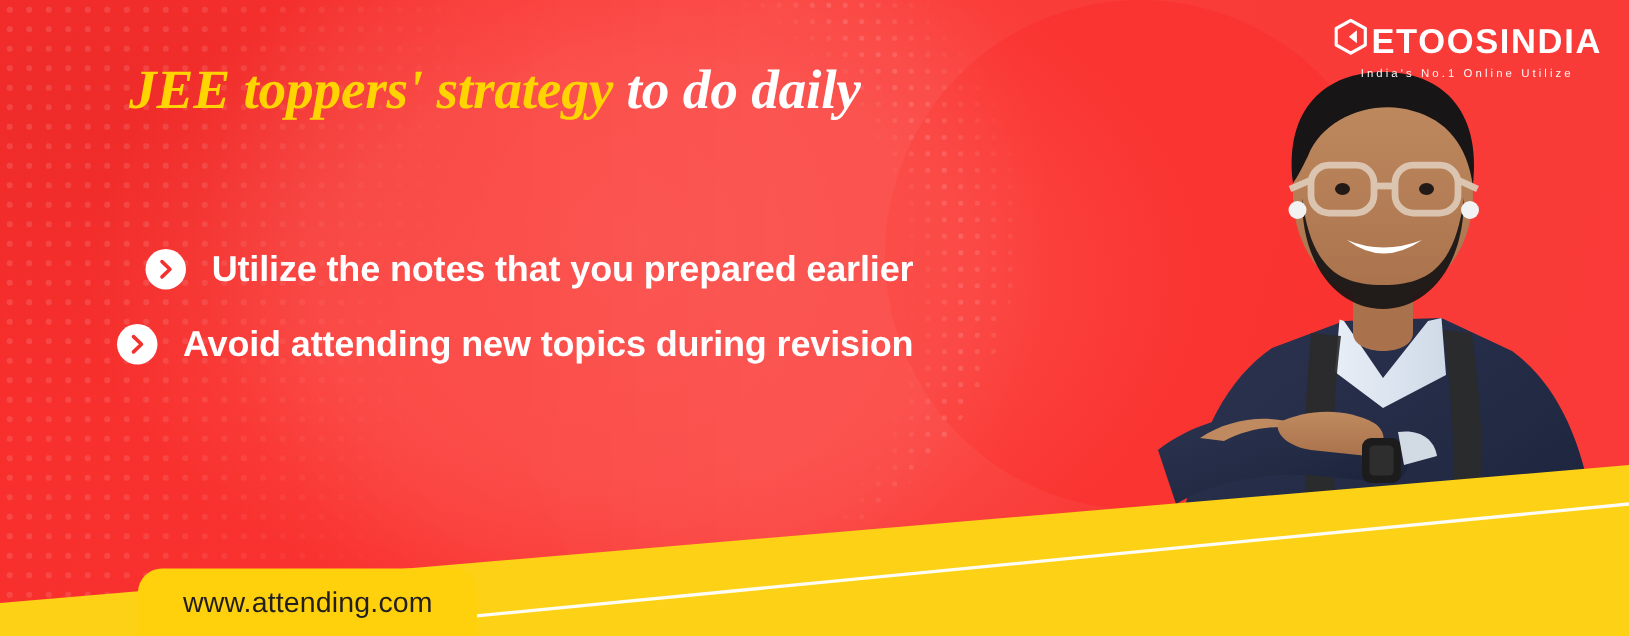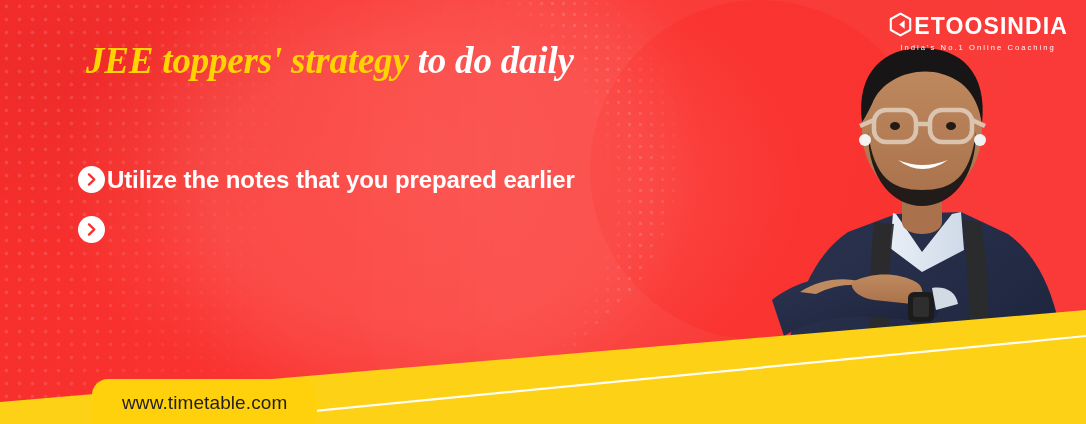--- a/index.html
+++ b/index.html
@@ -142,21 +142,22 @@
   .bullets {
     position: absolute;
     left: 78px; top: 166px;
     display: flex;
     flex-direction: column;
     gap: 22px;
   }
   .bullet {
     display: flex;
     align-items: center;
-    gap: 2px;
+    gap: 17px;
+    justify-content: flex-end;
   }
   .bullet-icon {
     flex: 0 0 auto;
     width: 27px; height: 27px;
     border-radius: 50%;
     background: #ffffff;
     display: flex;
     align-items: center;
     justify-content: center;
   }
@@ -293,21 +294,21 @@
   <div class="logo">
     <div class="logo-row">
       <span class="logo-mark">
         <svg width="25" height="25" viewBox="0 0 25 25" xmlns="http://www.w3.org/2000/svg">
           <path d="M12.5 1.6 L22.2 7 L22.2 18 L12.5 23.4 L2.8 18 L2.8 7 Z" fill="none" stroke="#ffffff" stroke-width="2.1" stroke-linejoin="round"></path>
           <path d="M16.6 8.2 L11.2 12.5 L16.6 16.8 Z" fill="#ffffff"></path>
         </svg>
       </span>
       <span class="logo-word">ETOOSINDIA</span>
     </div>
-    <div class="logo-tagline">India's No.1 Online Coaching</div>
+    <div class="logo-tagline">India's No.1 Online Utilize</div>
   </div>
 
   <div class="headline">
     <div class="headline-line">
       <span class="hl-accent">JEE toppers' strategy</span><span> to do daily</span>
     </div>
   </div>
 
   <div class="bullets">
     <div class="bullet">
@@ -317,20 +318,21 @@
         </svg>
       </span>
       <span class="bullet-text">Utilize the notes that you prepared earlier</span>
     </div>
     <div class="bullet">
       <span class="bullet-icon">
         <svg width="15" height="15" viewBox="0 0 15 15" xmlns="http://www.w3.org/2000/svg">
           <path d="M5 2.4 L10.3 7.5 L5 12.6" fill="none" stroke="#f3312f" stroke-width="2.4" stroke-linecap="round" stroke-linejoin="round"></path>
         </svg>
       </span>
+      <span class="bullet-text">Avoid attending new topics during revision</span>
     </div>
   </div>
 
   <div class="url-pill">
-    <span class="url-text">www.timetable.com</span>
+    <span class="url-text">www.attending.com</span>
   </div>
 
 </div>
 
 </body></html>

